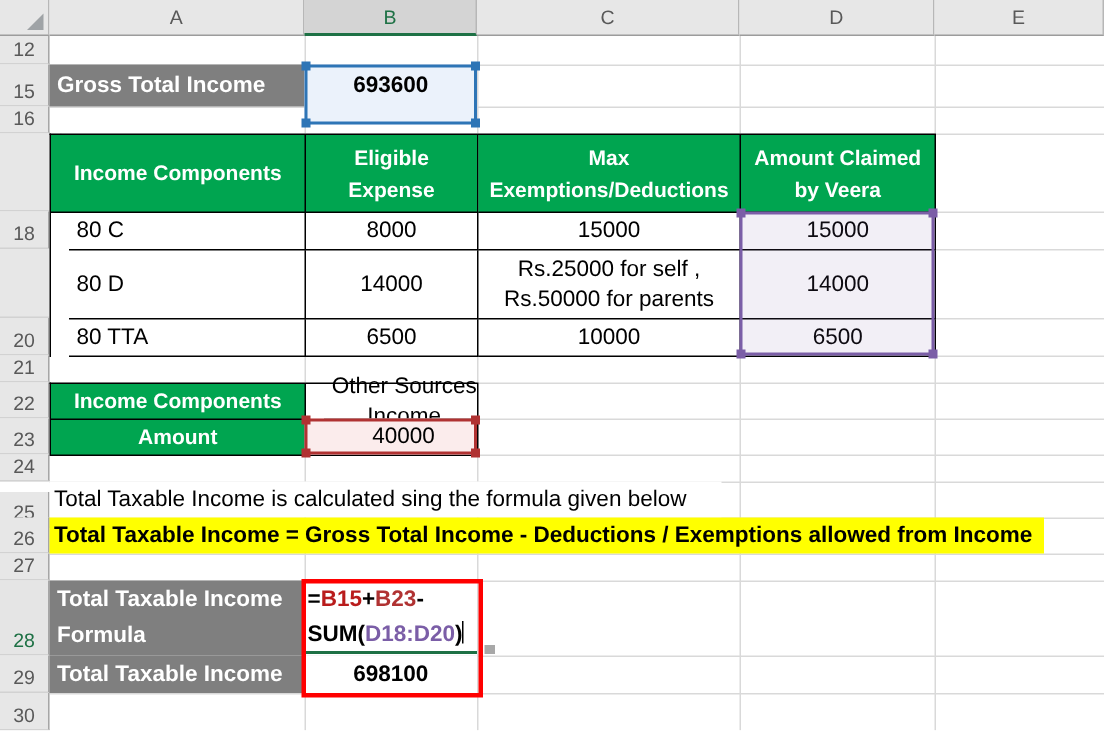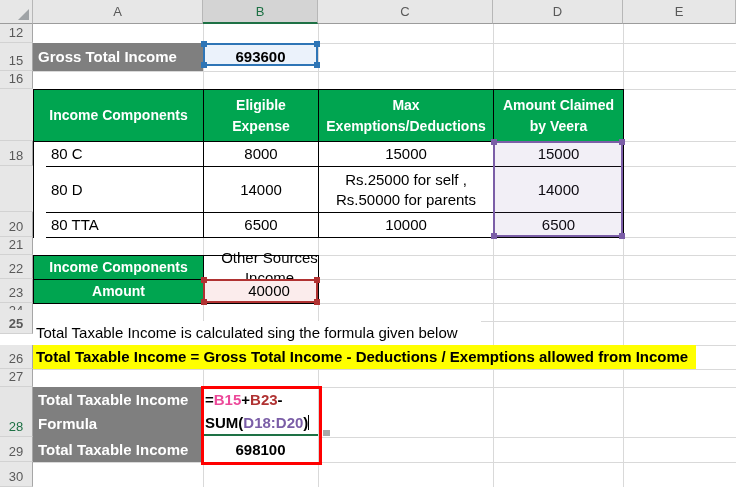--- a/index.html
+++ b/index.html
@@ -39,21 +39,21 @@
   .hdl{position:absolute;width:6px;height:6px;}
   .hdl.tl{left:-4px;top:-4px;} .hdl.tr{right:-4px;top:-4px;}
   .hdl.bl{left:-4px;bottom:-4px;} .hdl.br{right:-4px;bottom:-4px;}
   
   .note{position:absolute;background:#fff;font-size:15px;color:#000;line-height:24px;
         padding-left:3px;z-index:2;white-space:nowrap;}
   .note.yellow{background:#FFFF00;font-weight:bold;}
   
   .fcell{position:absolute;background:#fff;font-size:15px;font-weight:bold;line-height:23px;
          padding-left:2px;z-index:3;box-sizing:border-box;}
-  .fcell .ref1{color:#ec4899;} .fcell .ref2{color:#B03232;} .fcell .ref3{color:#7B5EA7;}
+  .fcell .ref1{color:#b91c1c;} .fcell .ref2{color:#B03232;} .fcell .ref3{color:#7B5EA7;}
   .caret{display:inline-block;width:1px;height:15px;background:#000;vertical-align:-2px;}
   .redbox{position:absolute;border:3px solid #FF0000;box-sizing:border-box;z-index:5;pointer-events:none;}
   .editline{position:absolute;background:#1E7145;z-index:4;}
   .graytick{position:absolute;background:#A8A8A8;z-index:5;}
   .bold{font-weight:bold;}
 </style>
 </head>
 <body>
 
 <div id="sheet">
@@ -71,21 +71,21 @@
   <div class="rowhdr" style="top:43px;height:28px;">15</div>
   <div class="rowhdr" style="top:71px;height:18px;">16</div>
   <div class="rowhdr" style="top:89px;height:52px;padding-left:40px;">17</div>
   <div class="rowhdr" style="top:141px;height:25px;">18</div>
   <div class="rowhdr" style="top:166px;height:46px;padding-left:45px;">19</div>
   <div class="rowhdr" style="top:212px;height:25px;">20</div>
   <div class="rowhdr" style="top:237px;height:18px;">21</div>
   <div class="rowhdr" style="top:255px;height:24px;">22</div>
   <div class="rowhdr" style="top:279px;height:24px;">23</div>
   <div class="rowhdr" style="top:303px;height:18px;text-align:center;">24</div>
-  <div class="rowhdr" style="top:310px;height:24px;font-weight:bold;">25</div>
+  <div class="rowhdr" style="top:328px;height:24px;">25</div>
   <div class="rowhdr" style="top:345px;height:24px;">26</div>
   <div class="rowhdr" style="top:369px;height:18px;">27</div>
   <div class="rowhdr active" style="top:387px;height:50px;">28</div>
   <div class="rowhdr" style="top:437px;height:25px;">29</div>
   <div class="rowhdr" style="top:462px;height:25px;">30</div>
 
   <div class="gl" style="left:203px;top:24px;width:1px;height:463px;"></div>
   <div class="gl" style="left:318px;top:24px;width:1px;height:463px;"></div>
   <div class="gl" style="left:493px;top:24px;width:1px;height:463px;"></div>
   <div class="gl" style="left:623px;top:24px;width:1px;height:463px;"></div>
@@ -100,21 +100,21 @@
   <div class="gl" style="left:33px;top:279px;width:703px;height:1px;"></div>
   <div class="gl" style="left:33px;top:303px;width:703px;height:1px;"></div>
   <div class="gl" style="left:33px;top:321px;width:703px;height:1px;"></div>
   <div class="gl" style="left:33px;top:345px;width:703px;height:1px;"></div>
   <div class="gl" style="left:33px;top:369px;width:703px;height:1px;"></div>
   <div class="gl" style="left:33px;top:387px;width:703px;height:1px;"></div>
   <div class="gl" style="left:33px;top:437px;width:703px;height:1px;"></div>
   <div class="gl" style="left:33px;top:462px;width:703px;height:1px;"></div>
 
   <div class="gcell" style="left:33px;top:43px;width:170px;height:28px;line-height:28px;">Gross Total Income</div>
-  <div class="sel" style="left:203px;top:43px;width:115px;height:23px;border:2px solid #2E75B6;background:#EBF2FB;">
+  <div class="sel" style="left:203px;top:43px;width:115px;height:40px;border:2px solid #2E75B6;background:#EBF2FB;">
     <div class="txt bold" style="text-align:center;line-height:24px;">693600</div>
     <div class="hdl tl" style="background:#2E75B6;"></div>
     <div class="hdl tr" style="background:#2E75B6;"></div>
     <div class="hdl bl" style="background:#2E75B6;"></div>
     <div class="hdl br" style="background:#2E75B6;"></div>
   </div>
 
   <div class="xtable" style="left:33px;top:89px;grid-template-columns:170px 115px 175px 130px;grid-template-rows:52px 25px 46px 25px;">
     <div class="cell ghead">
         <span>Income Components</span>

